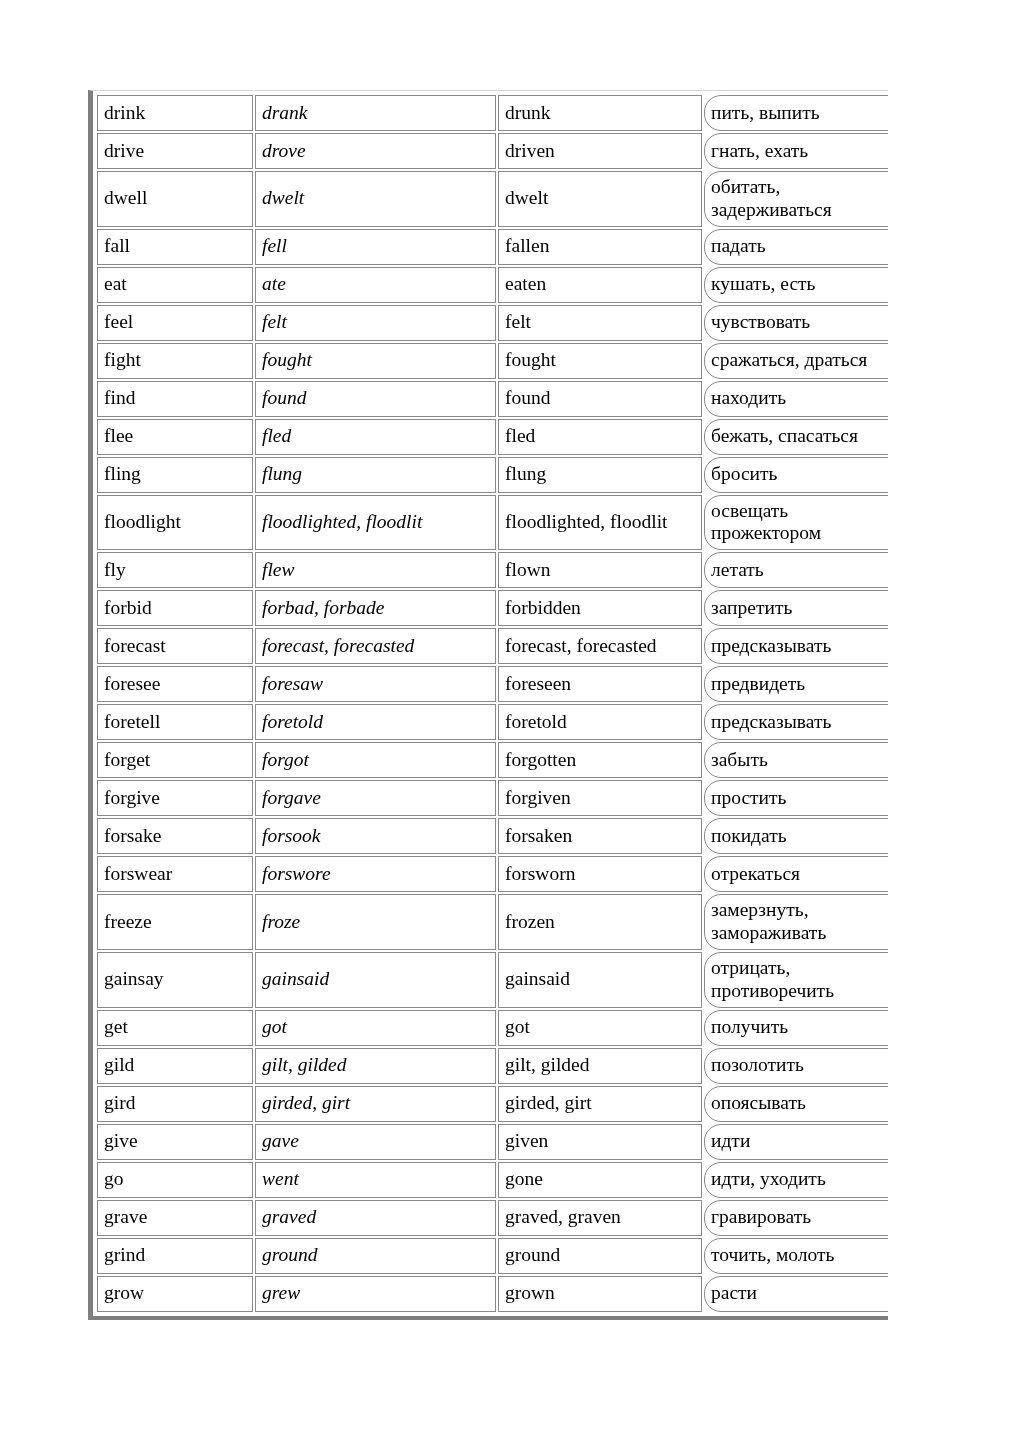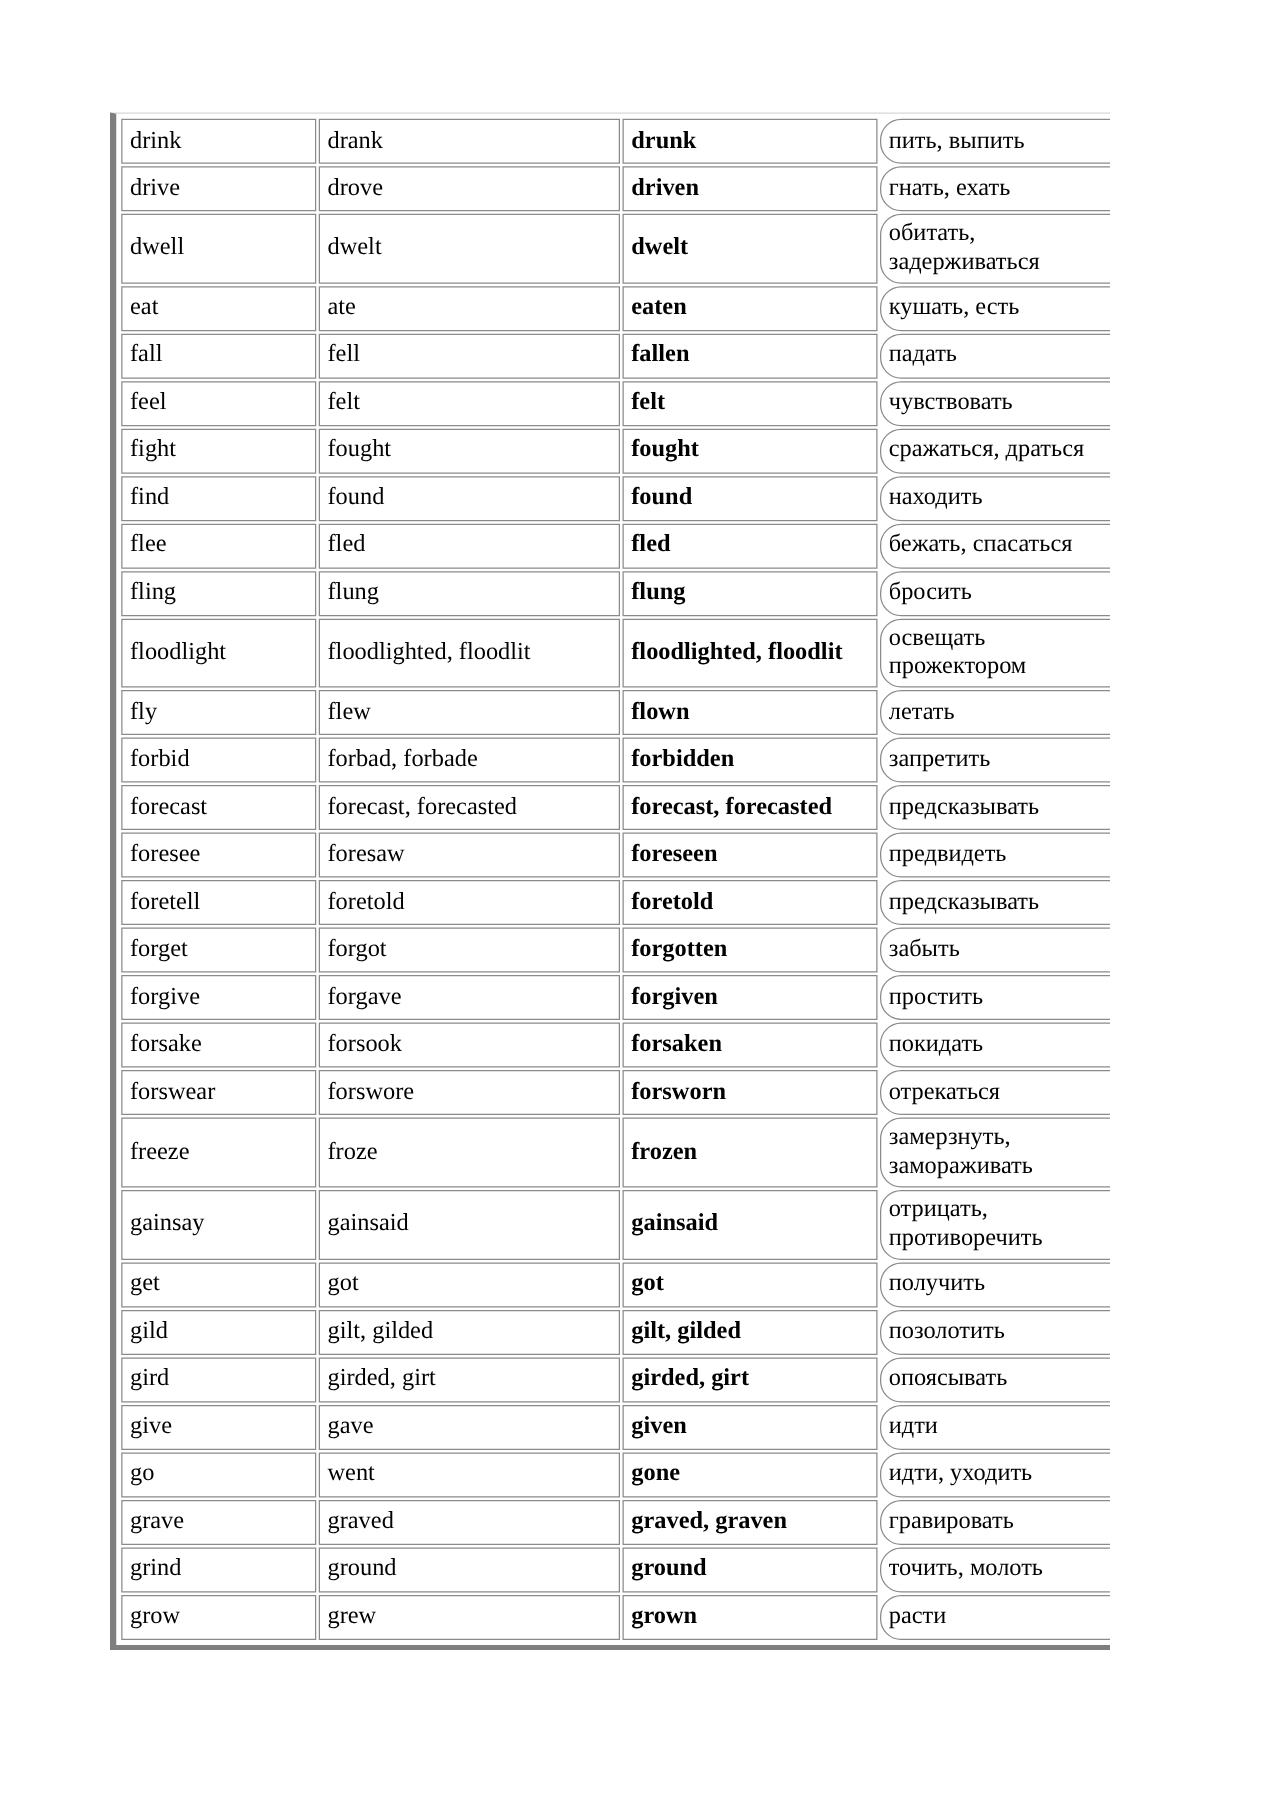--- a/index.html
+++ b/index.html
@@ -52,22 +52,22 @@
     line-height: 1.17;
     color: #000000;
     padding: 4px 0 4px 6px;
     vertical-align: middle;
     height: 26px;
     overflow: hidden;
     white-space: pre-line;
   }
 
   table.verbs td.c0 { width: 148px; }
-  table.verbs td.c1 { width: 233px; }
-  table.verbs td.c2 { width: 196px; font-weight: bold; }
+  table.verbs td.c1 { width: 233px; font-style: italic; }
+  table.verbs td.c2 { width: 196px; }
   table.verbs td.c3 { width: 227px; border-radius: 17px; }
 
   
   table.verbs tr.tall td { height: 44px; }
 </style>
 </head>
 <body>
 
 <div id="page">
   <div id="table-frame">
@@ -86,30 +86,30 @@
             <td class="c3">гнать, ехать</td>
           </tr>
           <tr class="tall">
             <td class="c0">dwell</td>
             <td class="c1">dwelt</td>
             <td class="c2">dwelt</td>
             <td class="c3">обитать,
 задерживаться</td>
           </tr>
           <tr>
+            <td class="c0">fall</td>
+            <td class="c1">fell</td>
+            <td class="c2">fallen</td>
+            <td class="c3">падать</td>
+          </tr>
+          <tr>
             <td class="c0">eat</td>
             <td class="c1">ate</td>
             <td class="c2">eaten</td>
             <td class="c3">кушать, есть</td>
-          </tr>
-          <tr>
-            <td class="c0">fall</td>
-            <td class="c1">fell</td>
-            <td class="c2">fallen</td>
-            <td class="c3">падать</td>
           </tr>
           <tr>
             <td class="c0">feel</td>
             <td class="c1">felt</td>
             <td class="c2">felt</td>
             <td class="c3">чувствовать</td>
           </tr>
           <tr>
             <td class="c0">fight</td>
             <td class="c1">fought</td>

